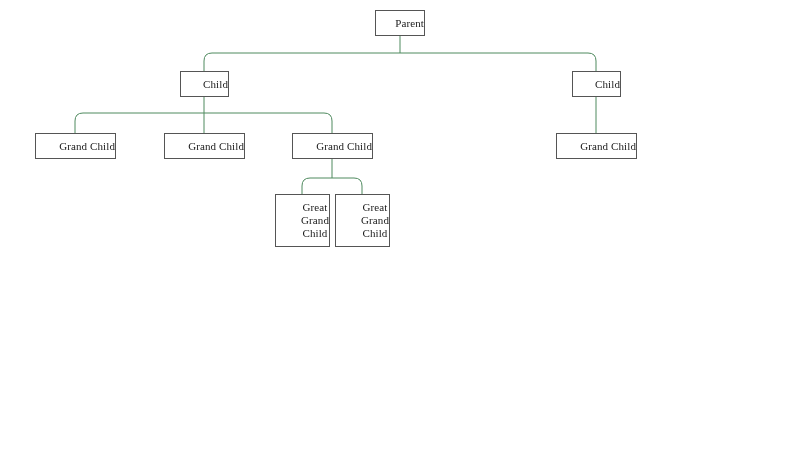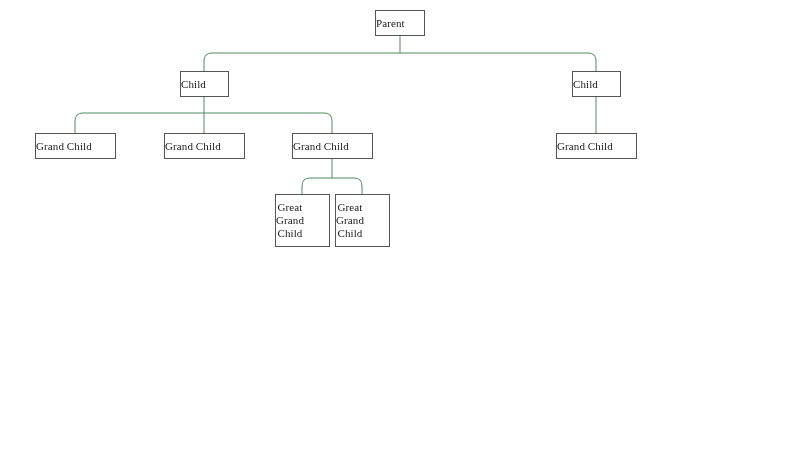--- a/index.html
+++ b/index.html
@@ -25,21 +25,21 @@
     pointer-events: none;
   }
   .node {
     position: absolute;
     box-sizing: border-box;
     background: #ffffff;
     border: 1px solid #555555;
     color: #1a1a1a;
     display: flex;
     align-items: center;
-    justify-content: flex-start;
+    justify-content: flex-end;
     text-align: center;
     line-height: 1.18;
     font-size: 11px;
     letter-spacing: 0.1px;
     z-index: 2;
   }
   .node span {
     display: block;
     white-space: pre-line;
   }

